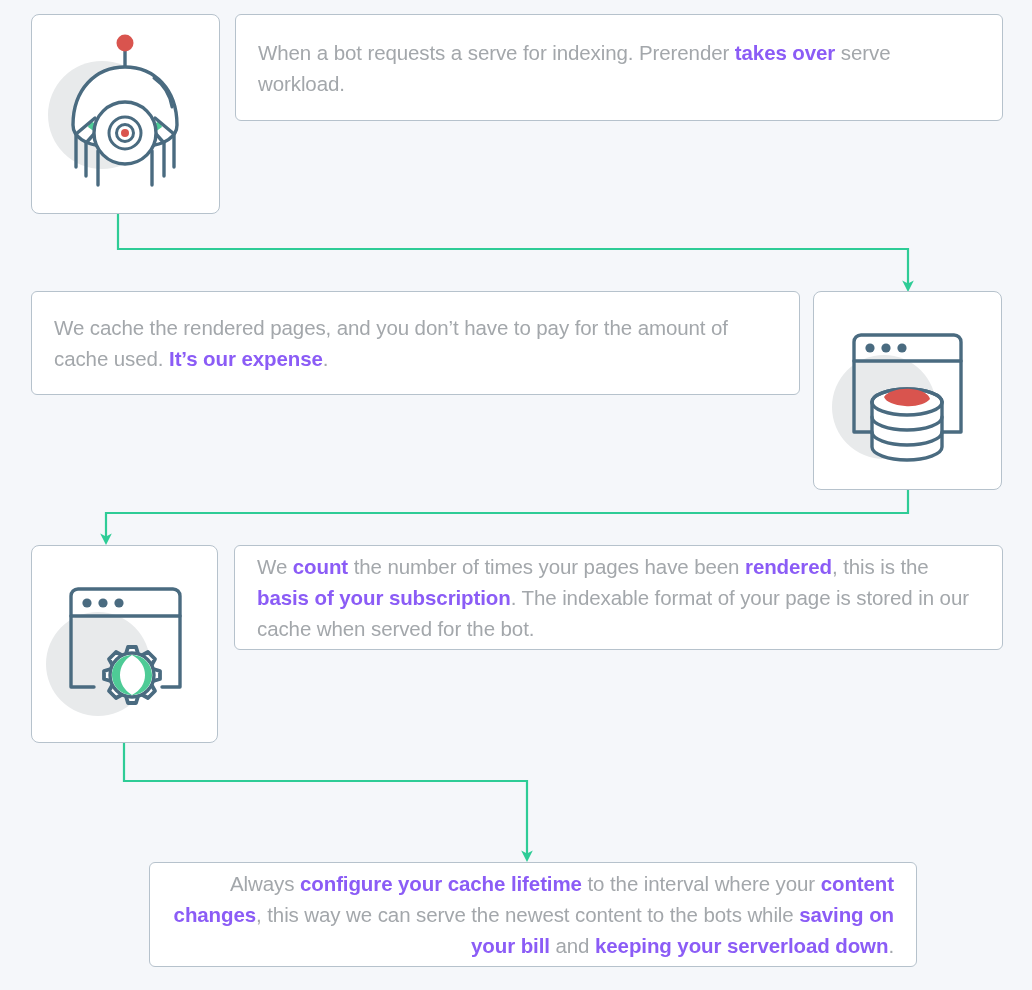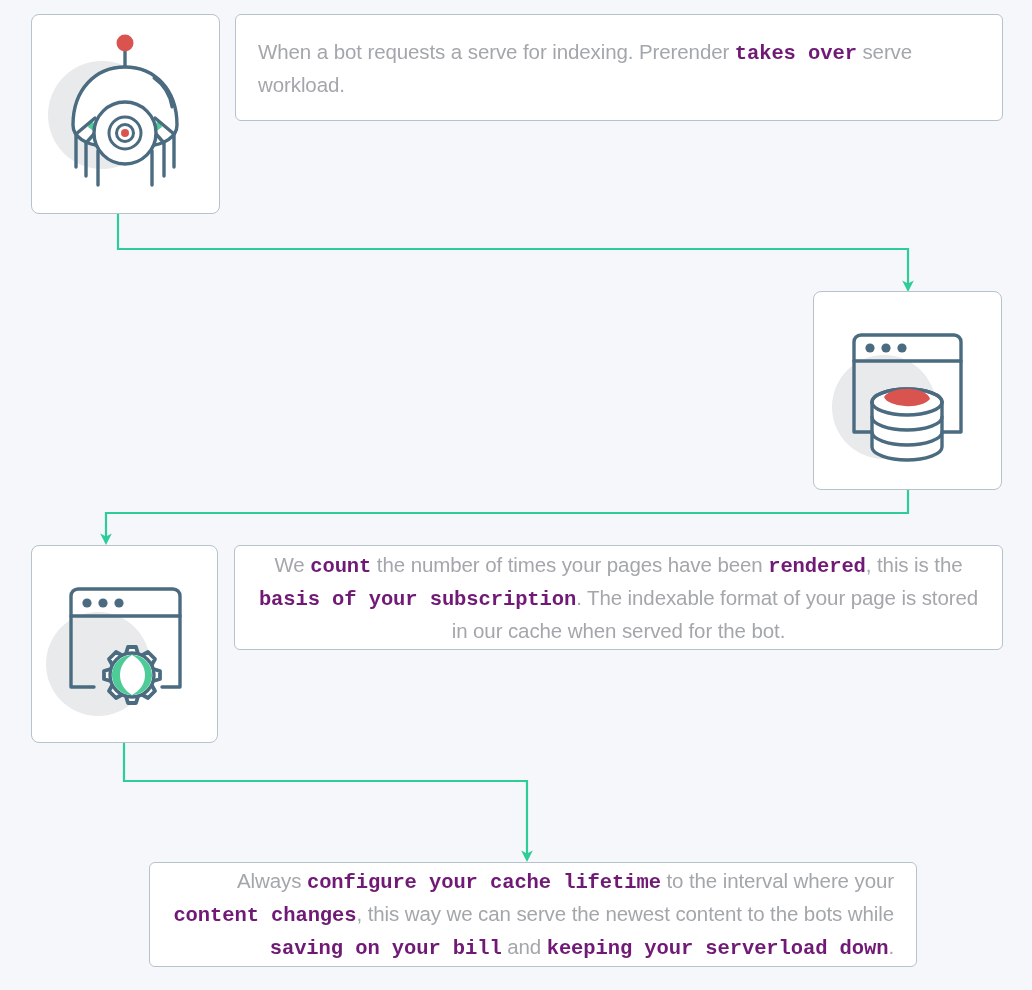--- a/index.html
+++ b/index.html
@@ -46,23 +46,22 @@
     width: 100%;
     box-sizing: border-box;
     padding: 0 22px;
     font-size: 20.5px;
     line-height: 31px;
     color: #a3a7ab;
     letter-spacing: -0.1px;
   }
   .text-card .inner.center { text-align: right; }
   .text-card b {
-    color: #701a75;
+    color: #8b5cf6;
     font-weight: bold;
-    font-family: Liberation Mono, monospace;
   }
 
   
   .connectors {
     position: absolute;
     left: 0; top: 0;
     width: 1032px;
     height: 990px;
     pointer-events: none;
   }
@@ -113,20 +112,23 @@
       </g>
       <circle cx="93" cy="28" r="8.5" fill="#d9544e"></circle>
       <circle cx="93" cy="118" r="4" fill="#d9544e"></circle>
     </svg>
   </div>
 
   <div class="text-card" style="left:235px; top:14px; width:768px; height:107px;">
     <div class="inner"><span>When a bot requests a serve for indexing. Prerender </span><b>takes over</b><span> serve workload.</span></div>
   </div>
 
+  <div class="text-card" style="left:31px; top:291px; width:769px; height:104px;">
+    <div class="inner"><span>We cache the rendered pages, and you don’t have to pay for the amount of cache used. </span><b>It’s our expense</b><span>.</span></div>
+  </div>
 
   <div class="icon-card" style="left:813px; top:291px; width:189px; height:199px;">
     <svg width="187" height="197" viewBox="0 0 187 197">
       <circle cx="70" cy="115" r="52" fill="#e8eaeb"></circle>
       <g stroke="#4a6b80" fill="none" stroke-width="3.4" stroke-linecap="round" stroke-linejoin="round">
 
         <path d="M63,140 L40,140 L40,50 C40,46 43,43 47,43 L140,43 C144,43 147,46 147,50 L147,140 L124,140"></path>
         <line x1="40" y1="69" x2="147" y2="69"></line>
 
         <ellipse cx="93" cy="110" rx="35" ry="13" fill="#ffffff"></ellipse>
@@ -158,21 +160,21 @@
         <circle cx="87" cy="57" r="4.6"></circle>
       </g>
 
       <path d="M96,101 L104,101 L107,111 L116,106 L123,113 L118,122 L128,125 L128,133 L118,136 L123,145 L116,152 L107,147 L104,157 L96,157 L93,147 L84,152 L77,145 L82,136 L72,133 L72,125 L82,122 L77,113 L84,106 L93,111 Z" fill="#ffffff" stroke="#4a6b80" stroke-width="3.8" stroke-linejoin="round"></path>
       <circle cx="100" cy="129" r="22" fill="#ffffff" stroke="#4a6b80" stroke-width="3.4"></circle>
       <path d="M100,109 C111,109 120,118 120,129 C120,140 111,149 100,149 C109,144 113,137 113,129 C113,121 109,114 100,109 Z" fill="#4ecb96"></path>
       <path d="M100,109 C89,109 80,118 80,129 C80,140 89,149 100,149 C92,144 88,137 88,129 C88,121 92,114 100,109 Z" fill="#4ecb96"></path>
     </svg>
   </div>
 
-  <div class="text-card" style="left:234px; top:545px; width:769px; height:105px;text-align:center;">
+  <div class="text-card" style="left:234px; top:545px; width:769px; height:105px;">
     <div class="inner"><span>We </span><b>count</b><span> the number of times your pages have been </span><b>rendered</b><span>, this is the </span><b>basis of your subscription</b><span>. The indexable format of your page is stored in our cache when served for the bot.</span></div>
   </div>
 
   <div class="text-card" style="left:149px; top:862px; width:768px; height:105px;">
     <div class="inner center"><span>Always </span><b>configure your cache lifetime</b><span> to the interval where your </span><b>content changes</b><span>, this way we can serve the newest content to the bots while </span><b>saving on your bill</b><span> and </span><b>keeping your serverload down</b><span>.</span></div>
   </div>
 
 </div>
 
 </body></html>

